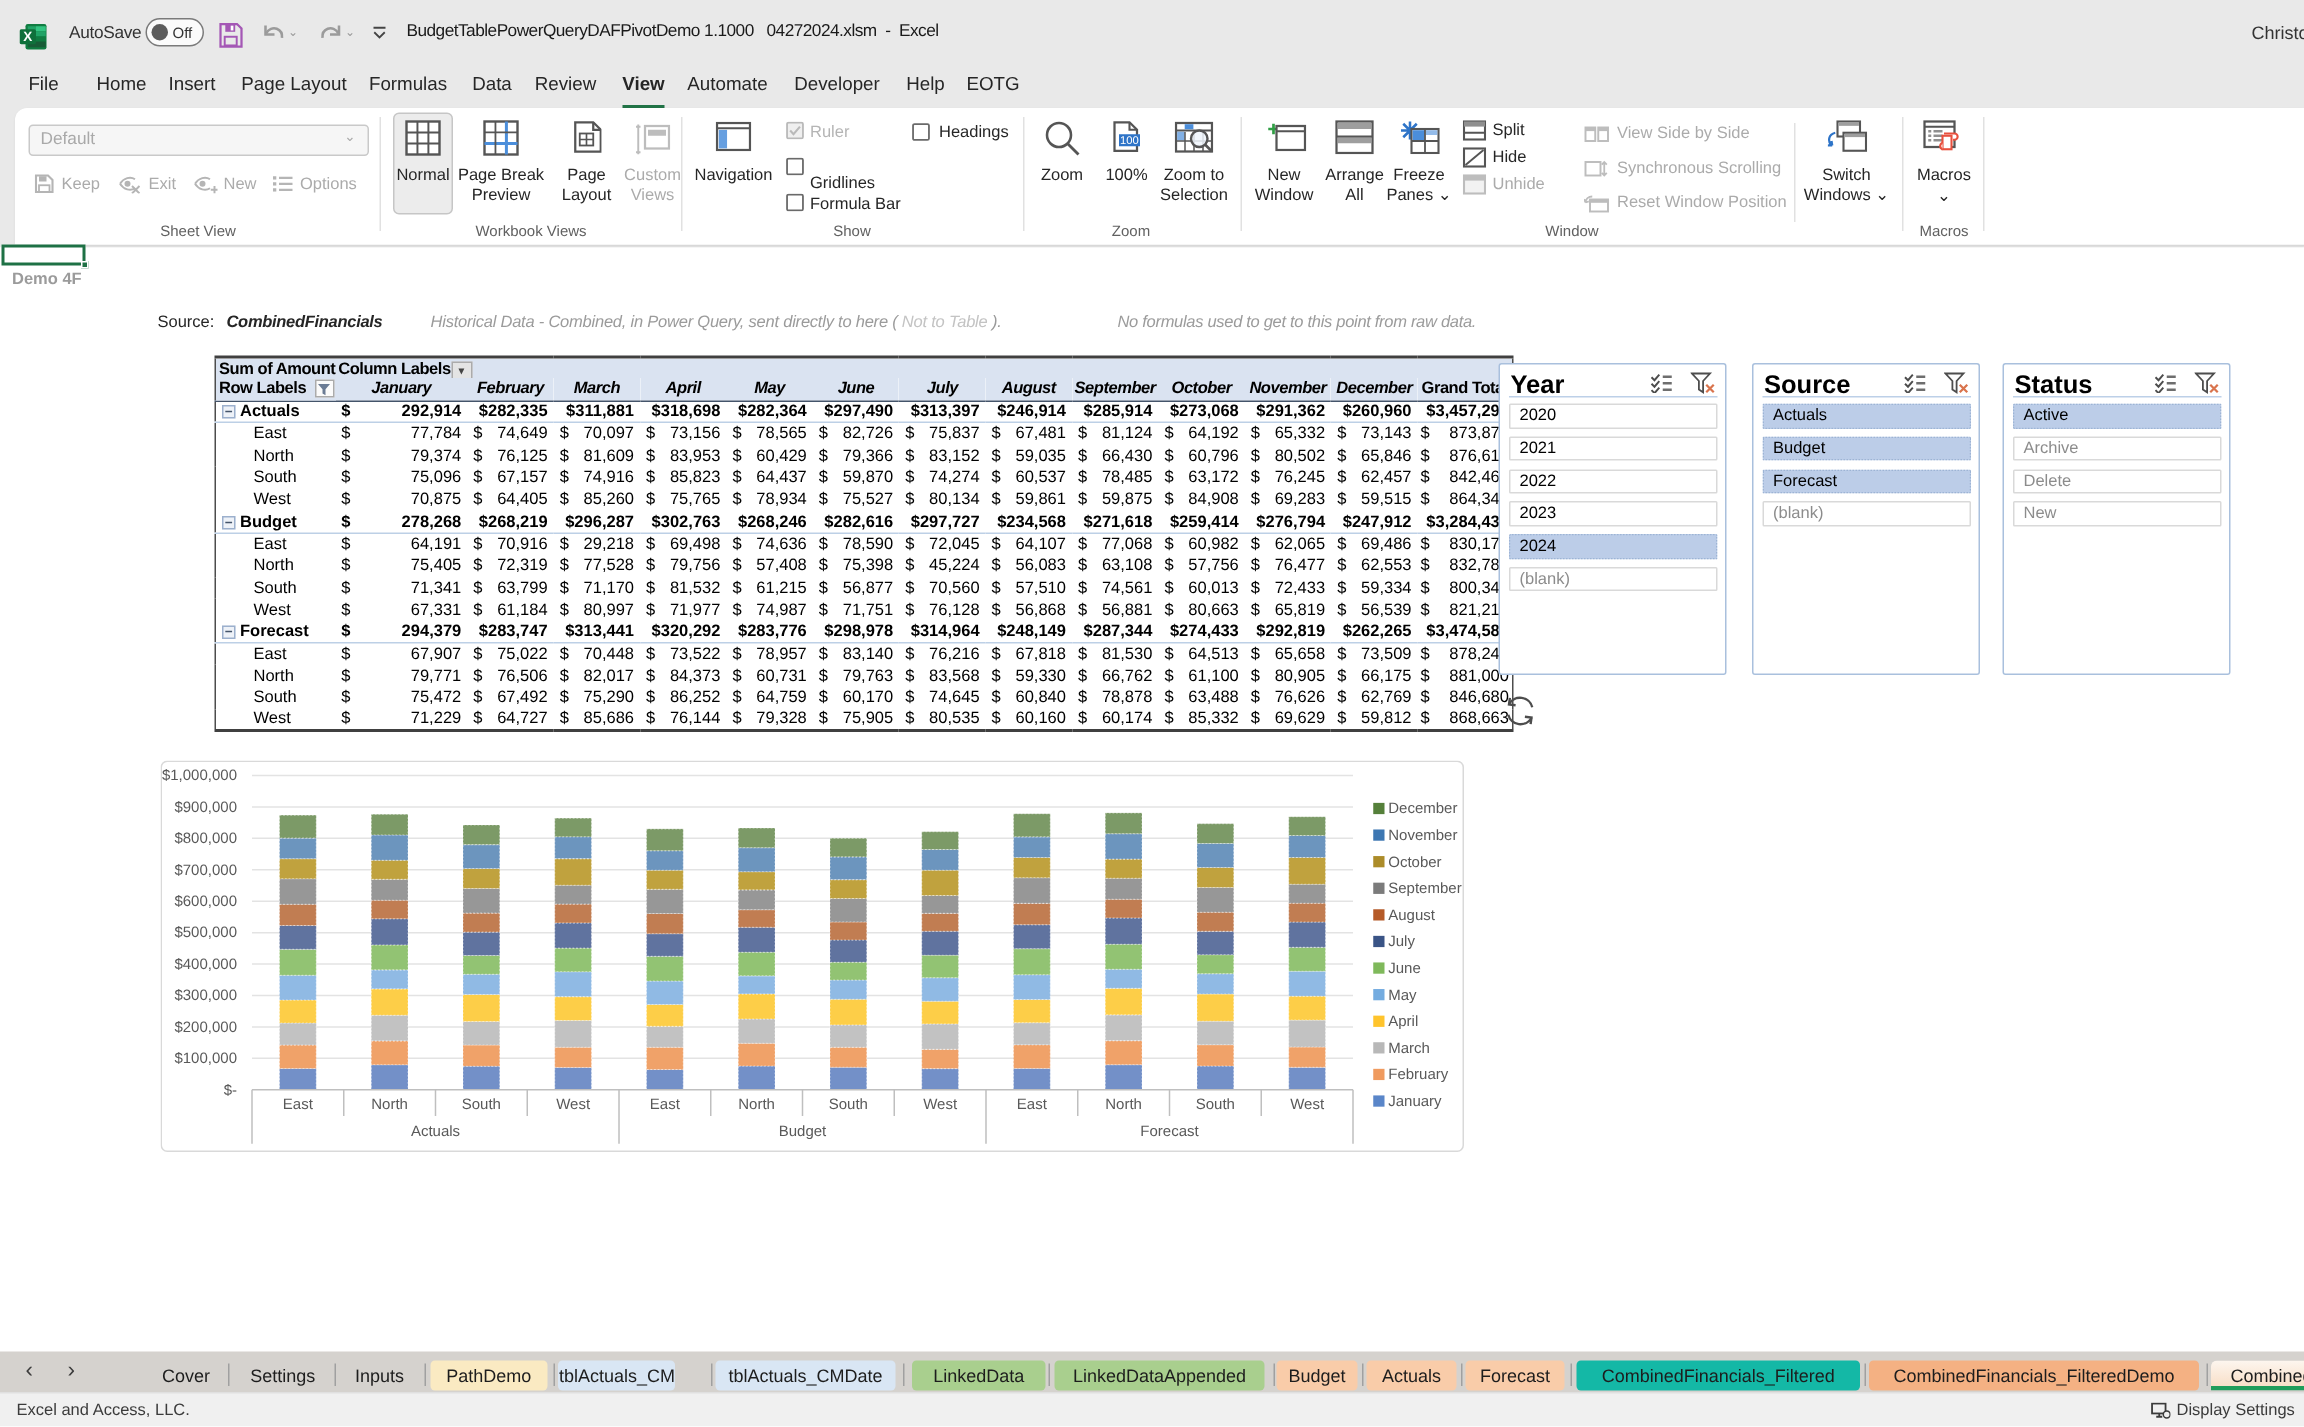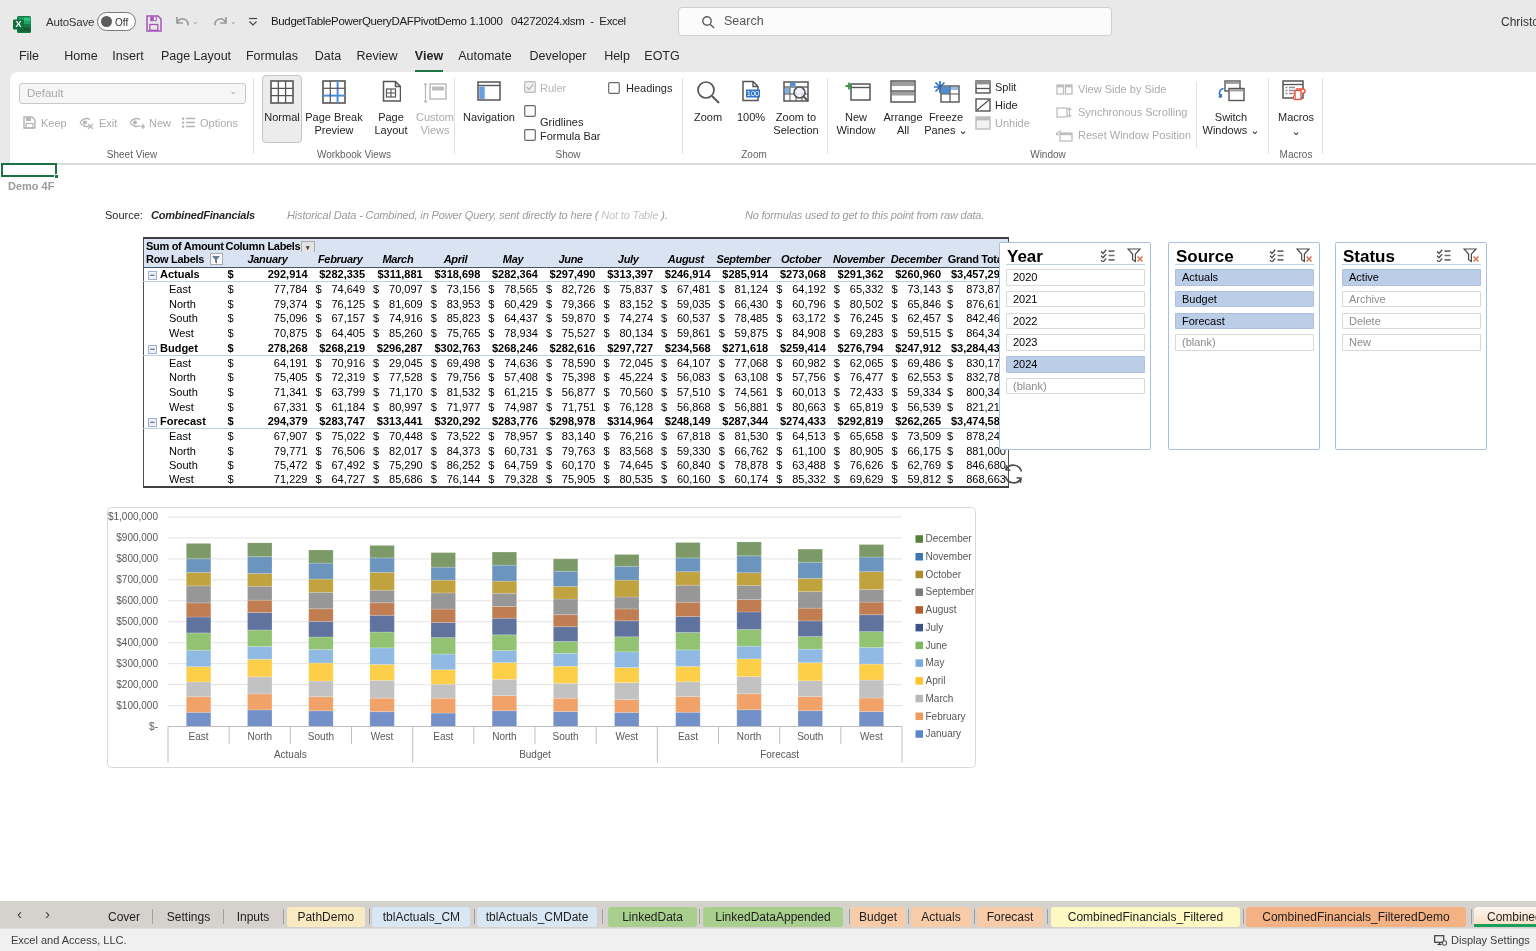--- a/index.html
+++ b/index.html
@@ -65,27 +65,20 @@
 <svg class="abs" style="left:212px;top:14px" width="17" height="16" viewBox="0 0 17 16">
 <path d="M14 3 L14 9 L8 9" fill="none" stroke="#9b9b9b" stroke-width="1.7"></path>
 <path d="M13.6 8.2 C12 5.4 9 4.2 6.5 5.2 C4 6.2 2.7 8.6 3 11.3" fill="none" stroke="#9b9b9b" stroke-width="1.7"></path>
 </svg>
 <div class="abs" style="left:230px;top:17px;font-size:8px;color:#9b9b9b">⌄</div>
 <svg class="abs" style="left:247px;top:16px" width="12" height="12" viewBox="0 0 12 12">
 <path d="M2 2.5 h8" stroke="#444" stroke-width="1.2"></path>
 <path d="M2.5 5.5 L6 9 L9.5 5.5" fill="none" stroke="#444" stroke-width="1.2"></path>
 </svg>
 <div class="abs" style="left:271px;top:15px;font-size:11.5px;color:#1a1a1a;letter-spacing:-.35px">BudgetTablePowerQueryDAFPivotDemo 1.1000&nbsp;&nbsp; 04272024.xlsm &nbsp;-&nbsp; Excel</div>
-<div class="abs" style="left:678px;top:7px;width:434px;height:29px;background:#fbfbfb;border:1px solid #cfcfcf;border-radius:4px">
-<svg class="abs" style="left:22px;top:7px" width="14" height="14" viewBox="0 0 14 14">
-        <circle cx="6" cy="6" r="4.2" fill="none" stroke="#5f5f5f" stroke-width="1.4"></circle>
-        <path d="M9.2 9.2 L13 13" stroke="#5f5f5f" stroke-width="1.4"></path>
-      </svg>
-<div class="abs" style="left:45px;top:6px;font-size:12.5px;color:#555">Search</div>
-    </div>
 <div class="abs" style="left:1501px;top:15px;font-size:12px;color:#333;white-space:nowrap">Christopher</div>
   </div>
 <div class="abs" id="menurow">
     <div class="mtab" style="left:29px">File</div>
 <div class="mtab" style="left:81px">Home</div>
 <div class="mtab" style="left:128px">Insert</div>
 <div class="mtab" style="left:196px">Page Layout</div>
 <div class="mtab" style="left:272px">Formulas</div>
 <div class="mtab" style="left:328px">Data</div>
 <div class="mtab" style="left:377px">Review</div>
@@ -665,21 +658,21 @@
         <td>
           <span class="dol">$</span>
           <span class="val">64,191</span>
         </td>
         <td>
           <span class="dol">$</span>
           <span class="val">70,916</span>
         </td>
         <td>
           <span class="dol">$</span>
-          <span class="val">29,045</span>
+          <span class="val">29,218</span>
         </td>
         <td>
           <span class="dol">$</span>
           <span class="val">69,498</span>
         </td>
         <td>
           <span class="dol">$</span>
           <span class="val">74,636</span>
         </td>
         <td>
@@ -1441,28 +1434,28 @@
 <div class="tsep" style="left:473.5px"></div>
 <div class="tsep" style="left:601.5px"></div>
 <div class="tsep" style="left:699px"></div>
 <div class="tsep" style="left:848.5px"></div>
 <div class="tsep" style="left:908px"></div>
 <div class="tsep" style="left:974px"></div>
 <div class="tsep" style="left:1046.5px"></div>
 <div class="tsep" style="left:1242.5px"></div>
 <div class="tsep" style="left:1470.5px"></div>
 <div class="stab" style="left:287px;width:77.6px;background:#faeac2">PathDemo</div>
-<div class="stab" style="left:372.4px;width:98px;background:#d9e6f4">tblActuals_CM</div>
+<div class="stab" style="left:372.4px;width:78px;background:#d9e6f4">tblActuals_CM</div>
 <div class="stab" style="left:477px;width:120px;background:#d9e6f4">tblActuals_CMDate</div>
 <div class="stab" style="left:608px;width:89px;background:#a9cf8e">LinkedData</div>
 <div class="stab" style="left:703px;width:140px;background:#a9cf8e">LinkedDataAppended</div>
 <div class="stab" style="left:851px;width:54px;background:#f9cca9">Budget</div>
 <div class="stab" style="left:911px;width:60px;background:#f9cca9">Actuals</div>
 <div class="stab" style="left:977px;width:66px;background:#f9cca9">Forecast</div>
-<div class="stab" style="left:1051px;width:189px;background:#fef9c3">CombinedFinancials_Filtered</div>
+<div class="stab" style="left:1051px;width:189px;background:#14b8a6">CombinedFinancials_Filtered</div>
 <div class="stab" style="left:1246px;width:220px;background:#f4b183">CombinedFinancials_FilteredDemo</div>
 <div class="stab" style="left:1474px;width:62px;background:linear-gradient(#fdf6ef,#f8dfc8);border-bottom:3px solid #1f9d5b;border-radius:4px 0 0 0;text-align:left;padding-left:13px;font-weight:400">Combined</div>
   </div>
 <div class="abs" id="statusbar">
     <div class="abs" style="left:11px;top:5px">Excel and Access, LLC.</div>
 <svg class="abs" style="left:1434px;top:6px" width="13" height="11" viewBox="0 0 13 11">
 <rect x="0.7" y="0.7" width="9" height="6.6" fill="none" stroke="#3b3b3b" stroke-width="1.2"></rect>
 <path d="M3.5 9.5 h4" stroke="#3b3b3b" stroke-width="1.2"></path>
       <path d="M5.5 7.5 v2" stroke="#3b3b3b" stroke-width="1.2"></path>
 <circle cx="10.5" cy="8" r="2.3" fill="#f0f0f0" stroke="#3b3b3b" stroke-width="1"></circle>

